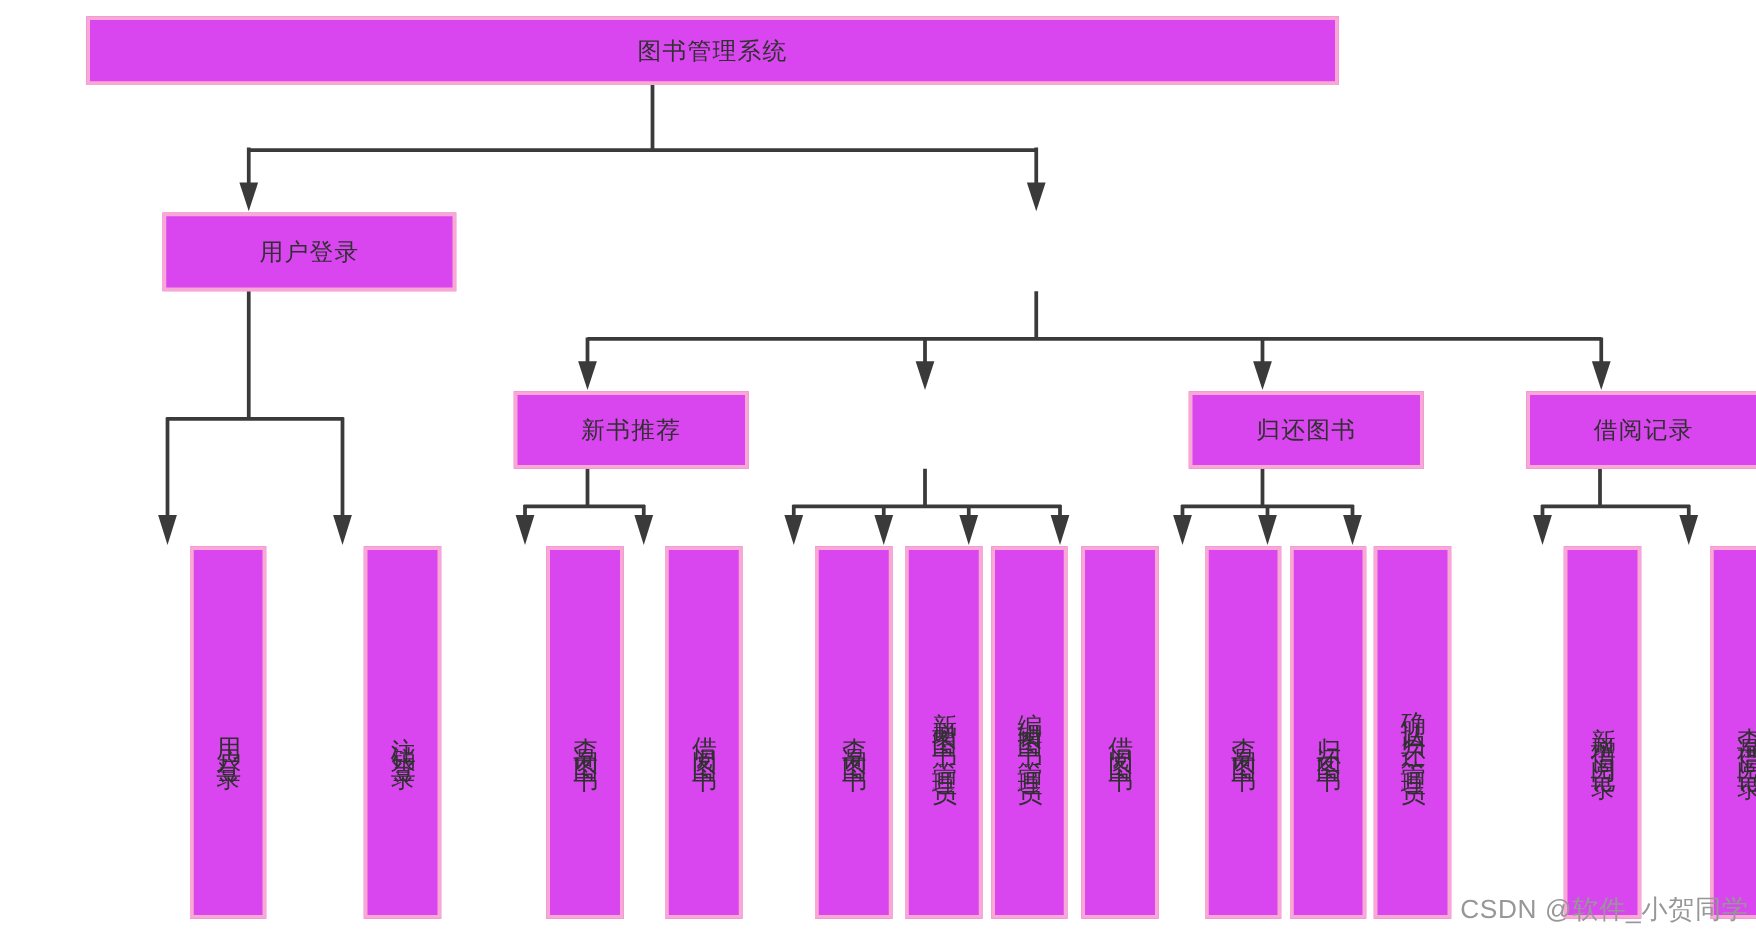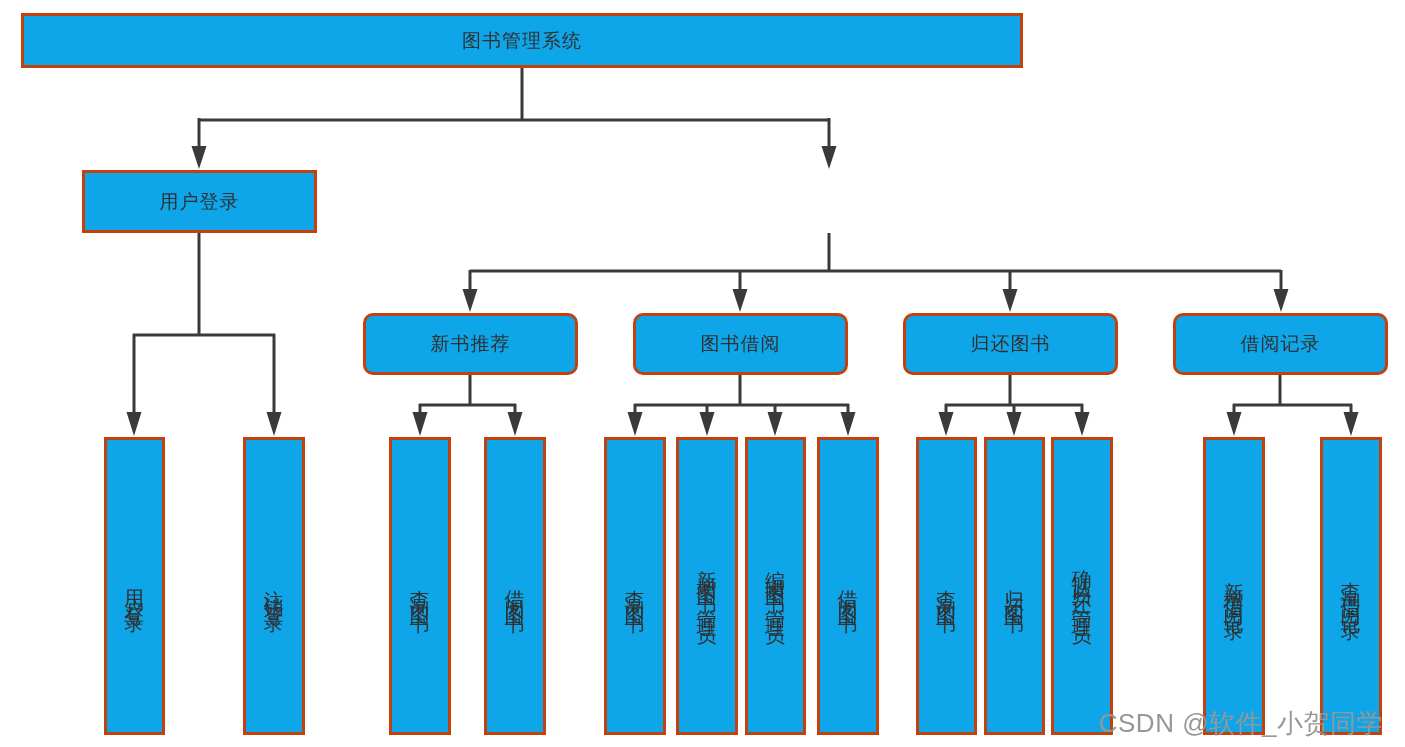--- a/index.html
+++ b/index.html
@@ -20,49 +20,50 @@
   .connectors {
     position: absolute;
     left: 0;
     top: 0;
     width: 1405px;
     height: 747px;
   }
   .node {
     position: absolute;
     box-sizing: border-box;
-    border: 3px solid #c2410c;
-    background: #0ea5e9;
+    border: 3px solid #f9a8d4;
+    background: #d946ef;
     display: flex;
     align-items: center;
     justify-content: center;
     color: #303030;
     font-size: 19px;
     letter-spacing: 1px;
     text-align: center;
+    margin-left: 48px;
   }
   .node.root {
     left: 21px; top: 13px; width: 1002px; height: 55px;
   }
   .node.lvl2 { top: 170px; width: 235px; height: 63px; }
-  .node.lvl3 { top: 313px; width: 215px; height: 62px; border-radius: 10px; }
+  .node.lvl3 { top: 313px; width: 188px; height: 62px; }
   .node.leaf {
     top: 437px; height: 298px;
     writing-mode: vertical-rl;
     text-orientation: mixed;
     font-size: 20px;
     letter-spacing: 8px;
     line-height: 1;
     padding-top: 8px;
   }
   .watermark {
     position: absolute;
-    right: 22px;
+    right: 6px;
     bottom: 6px;
-    font-size: 26px;
+    font-size: 21px;
     color: #979797;
     letter-spacing: 0.5px;
     white-space: nowrap;
   }
 </style>
 </head>
 <body>
 
 <div class="canvas">
 
@@ -133,21 +134,20 @@
       <polygon points="1226.5,412 1241.5,412 1234,436"></polygon>
       <polygon points="1343.5,412 1358.5,412 1351,436"></polygon>
     </g>
   </svg>
 
   <div class="node root">图书管理系统</div>
 
   <div class="node lvl2" style="left:82px;">用户登录</div>
 
   <div class="node lvl3" style="left:363px;">新书推荐</div>
-  <div class="node lvl3" style="left:633px;">图书借阅</div>
   <div class="node lvl3" style="left:903px;">归还图书</div>
   <div class="node lvl3" style="left:1173px;">借阅记录</div>
 
   <div class="node leaf" style="left:104px;width:61px;">用户登录</div>
   <div class="node leaf" style="left:243px;width:62px;">注销登录</div>
 
   <div class="node leaf" style="left:389px;width:62px;">查询图书</div>
   <div class="node leaf" style="left:484px;width:62px;">借阅图书</div>
 
   <div class="node leaf" style="left:604px;width:62px;">查询图书</div>

